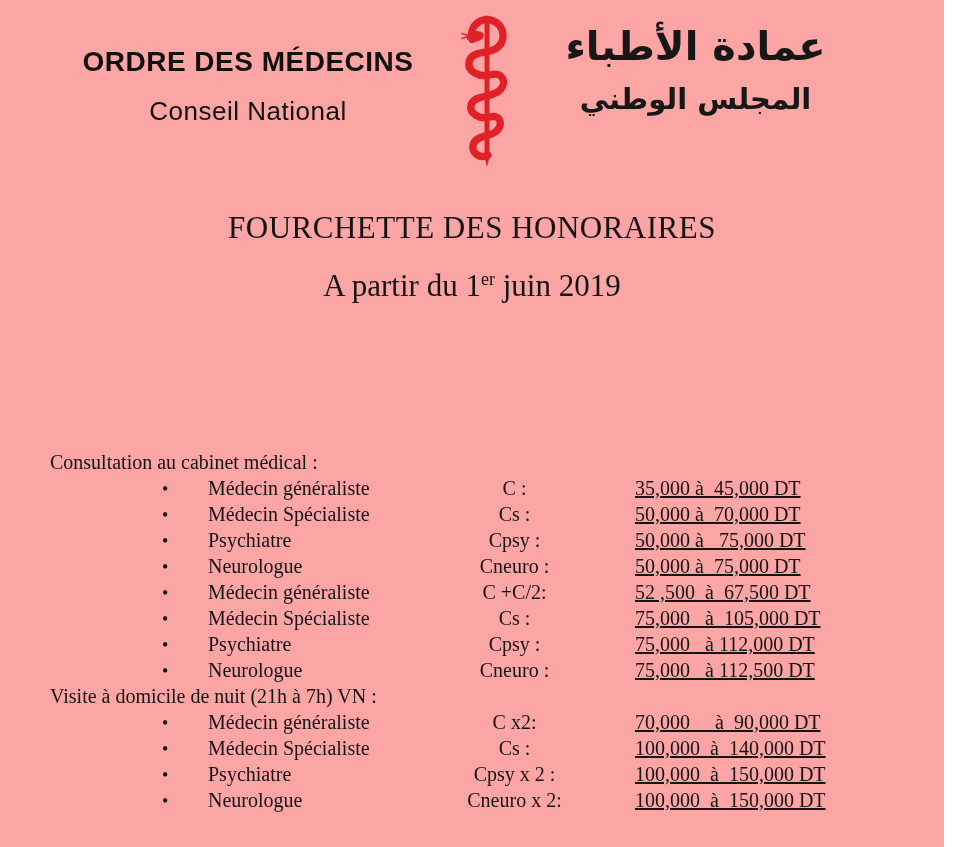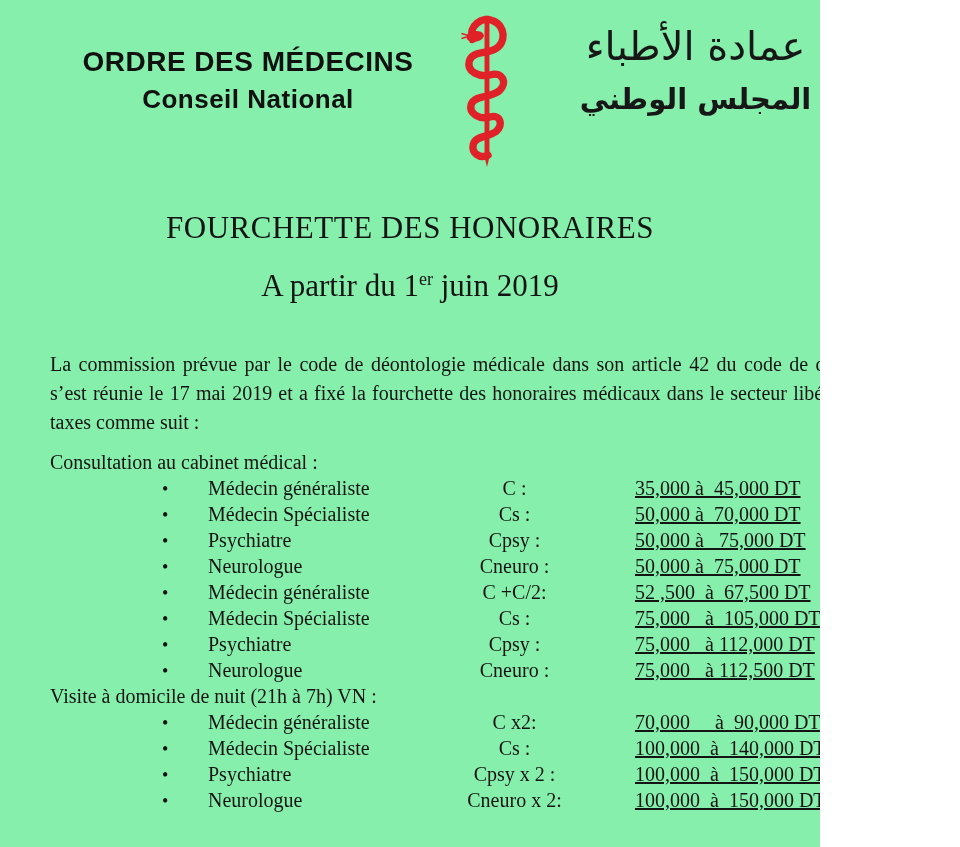--- a/index.html
+++ b/index.html
@@ -1,52 +1,52 @@
 <!DOCTYPE html>
 <html style="--logo-color: #e02128;"><head>
 <meta charset="utf-8">
 <style>
   html, body { margin: 0; padding: 0; background: #ffffff; }
   .page {
     position: relative;
-    width: 820px;
+    width: 944px;
     height: 847px;
-    background: #86efac;
+    background: #fca5a5;
     overflow: hidden;
     color: #171717;
   }
   
   .org-fr {
     position: absolute;
     left: 80px; top: 46px; width: 336px;
     text-align: center;
     font-family: "Liberation Sans", sans-serif;
     color: #111111;
   }
   .org-fr-1 {
     font-size: 28px; font-weight: bold; letter-spacing: 0.5px;
     white-space: nowrap;
   }
   .org-fr-2 {
-    font-size: 26px; font-weight: bold; margin-top: 6px;
+    font-size: 26px; font-weight: normal; margin-top: 18px;
     letter-spacing: 0.5px;
   }
   .logo {
     position: absolute; left: 450px; top: 6px; width: 72px; height: 162px;
   }
   .logo svg { width: 100%; height: 100%; }
   .logo .lg { stroke: var(--logo-color, #e02128); fill: none; }
   .logo .lgf { fill: var(--logo-color, #e02128); stroke: none; }
   .org-ar {
     position: absolute; left: 538px; top: 22px; width: 315px;
     text-align: center; direction: rtl;
     font-family: "DejaVu Sans", sans-serif;
     color: #171717;
   }
-  .org-ar-1 { font-size: 40px; font-weight: normal; line-height: 1.2; }
+  .org-ar-1 { font-size: 40px; font-weight: bold; line-height: 1.2; }
   .org-ar-2 { font-size: 29px; font-weight: bold; margin-top: 12px; }
   
   .doc-title {
     position: absolute; left: 0; top: 210px; width: 100%;
     text-align: center;
     font-family: "Liberation Serif", serif;
     color: #141414;
   }
   .doc-title-1 { font-size: 31px; letter-spacing: 0.5px; }
   .doc-title-2 { font-size: 31px; margin-top: 22px; }
@@ -120,21 +120,20 @@
   <div class="org-ar">
     <div class="org-ar-1">عمادة الأطباء</div>
     <div class="org-ar-2">المجلس الوطني</div>
   </div>
 
   <div class="doc-title">
     <div class="doc-title-1">FOURCHETTE DES HONORAIRES</div>
     <div class="doc-title-2"><span>A partir du 1</span><sup>er</sup><span> juin 2019</span></div>
   </div>
 
-  <p class="intro">La commission prévue par le code de déontologie médicale dans son article 42 du code de déontologie s’est réunie le 17 mai 2019 et a fixé la fourchette des honoraires médicaux dans le secteur libéral en hors taxes comme suit :</p>
 
   <div class="fees">
 
     <div class="fee-heading">Consultation au cabinet médical :</div>
     <div class="fee-row">
       <span class="fee-bullet"></span>
       <span class="fee-label">Médecin généraliste</span>
       <span class="fee-code">C :</span>
       <span class="fee-range">35,000 à  45,000 DT</span>
     </div>

